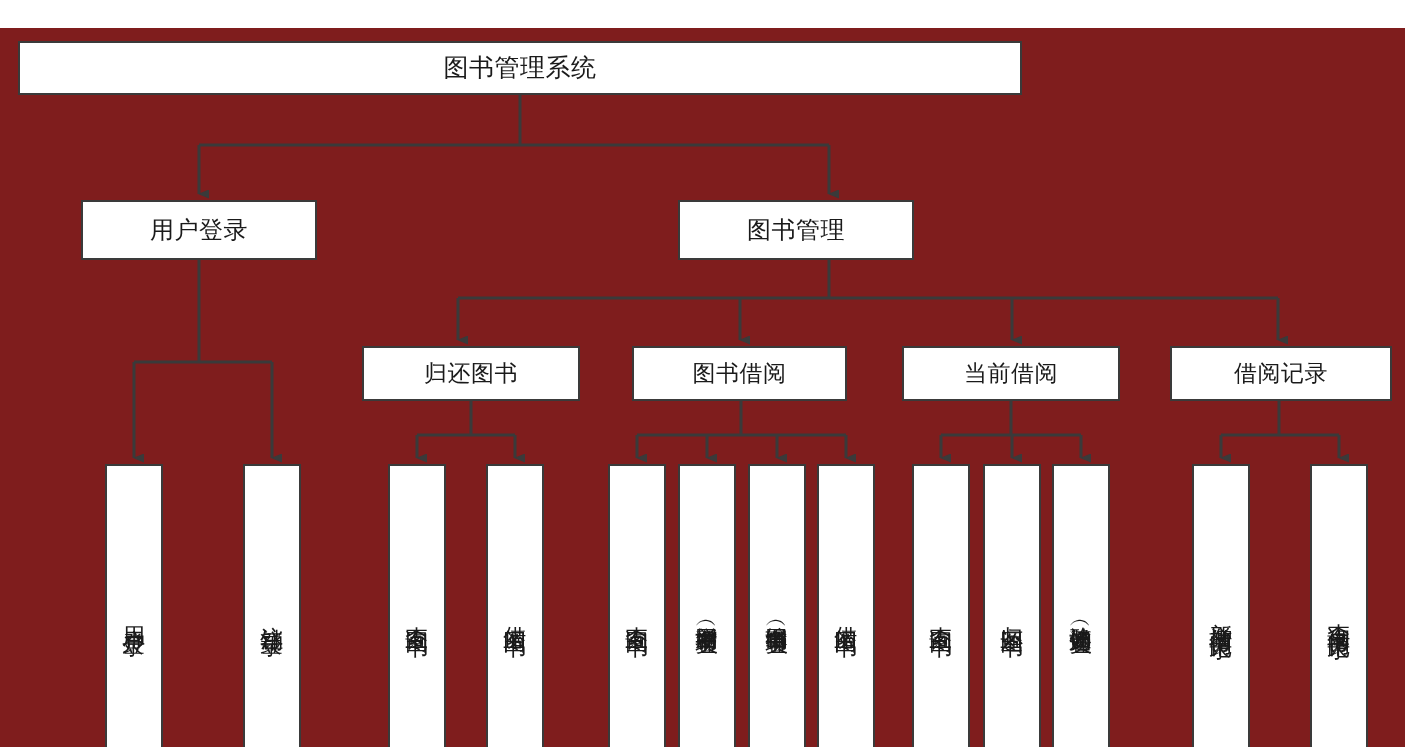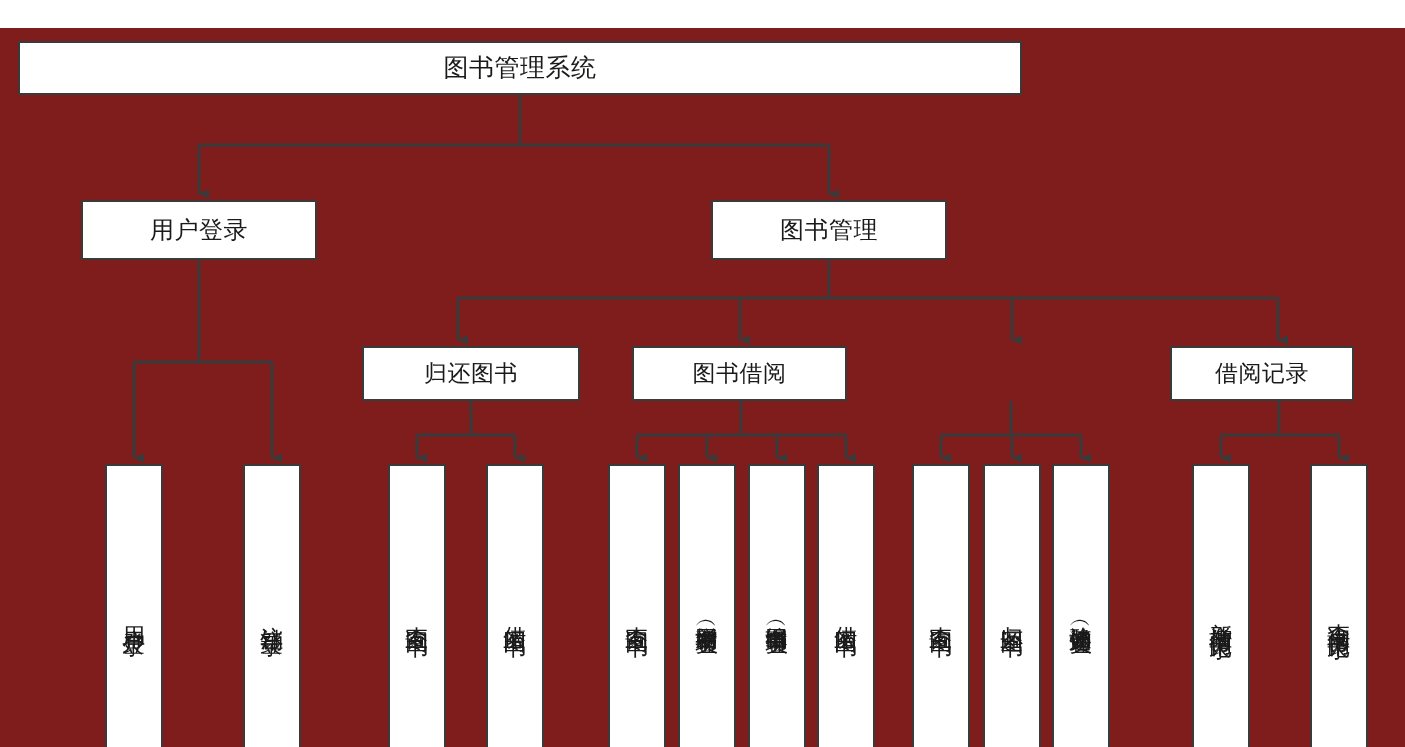--- a/index.html
+++ b/index.html
@@ -133,31 +133,34 @@
     </g>
   </svg>
 
   <div class="node-box node-root" style="left:18px; top:13px; width:1004px; height:54px;">
     <span class="node-label">图书管理系统</span>
   </div>
 
   <div class="node-box node-l2" style="left:81px; top:172px; width:236px; height:60px;">
     <span class="node-label">用户登录</span>
   </div>
-  <div class="node-box node-l2" style="left:711px; top:172px; width:236px; height:60px;font-family:Liberation Serif, serif;">
+  <div class="node-box node-l2" style="left:678px; top:172px; width:236px; height:60px;font-family:Liberation Serif, serif;">
     <span class="node-label">图书管理</span>
   </div>
 
   <div class="node-box node-l3" style="left:362px; top:318px; width:218px; height:55px;">
     <span class="node-label">归还图书</span>
   </div>
   <div class="node-box node-l3" style="left:632px; top:318px; width:215px; height:55px;">
     <span class="node-label">图书借阅</span>
   </div>
-  <div class="node-box node-l3" style="left:1170px; top:318px; width:184px; height:55px;">
+  <div class="node-box node-l3" style="left:902px; top:318px; width:218px; height:55px;">
+    <span class="node-label">当前借阅</span>
+  </div>
+  <div class="node-box node-l3" style="left:1170px; top:318px; width:222px; height:55px;">
     <span class="node-label">借阅记录</span>
   </div>
 
   <div class="node-box node-leaf" style="left:105px; top:436px; width:58px; height:299px;">
     <span class="node-label">用户登录</span>
   </div>
   <div class="node-box node-leaf" style="left:243px; top:436px; width:58px; height:299px;">
     <span class="node-label">注销登录</span>
   </div>
 

